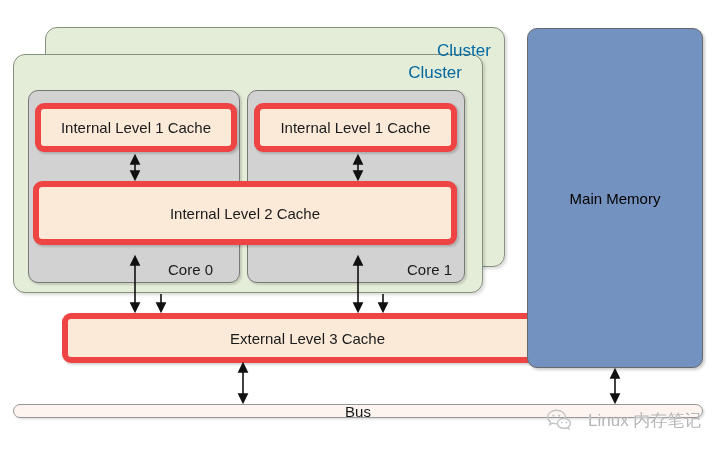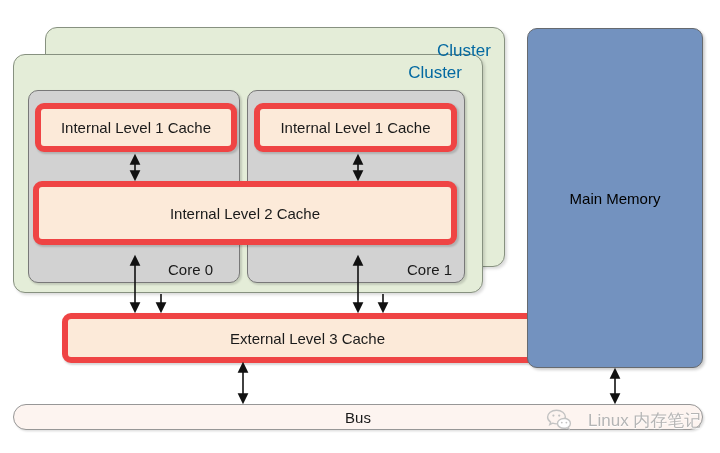--- a/index.html
+++ b/index.html
@@ -66,21 +66,21 @@
     <div class="core-label" style="right:12px;margin-left:41px;">Core 1</div>
   </div>
 
   <div class="box cache" style="left:35px;top:103px;width:202px;height:49px;">Internal Level 1 Cache</div>
   <div class="box cache" style="left:254px;top:103px;width:203px;height:49px;">Internal Level 1 Cache</div>
 
   <div class="box cache" style="left:33px;top:181px;width:424px;height:64px;">Internal Level 2 Cache</div>
 
   <div class="box cache" style="left:14px;top:313px;width:491px;height:50px;margin-left:48px;">External Level 3 Cache</div>
 
-  <div class="box bus" style="left:13px;top:404px;width:690px;height:26px;">
+  <div class="box bus" style="left:13px;top:404px;width:690px;height:14px;">
     <span>Bus</span>
   </div>
 
   <div class="box main-memory" style="left:527px;top:28px;width:176px;height:340px;">
     <span>Main Memory</span>
   </div>
 
   <svg class="arrows" viewBox="0 0 720 453">
     <g stroke="#111111" stroke-width="1.6" fill="#111111">
 

